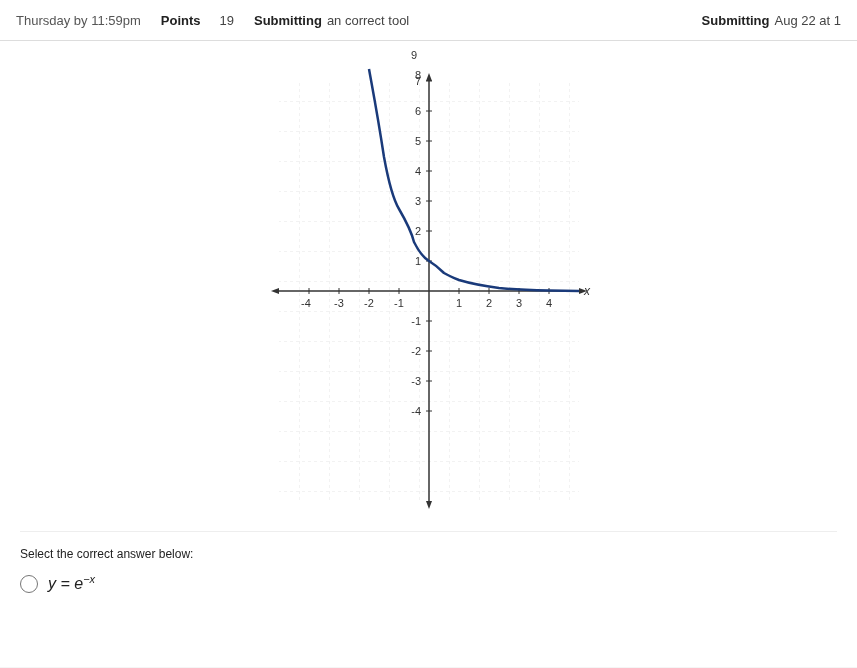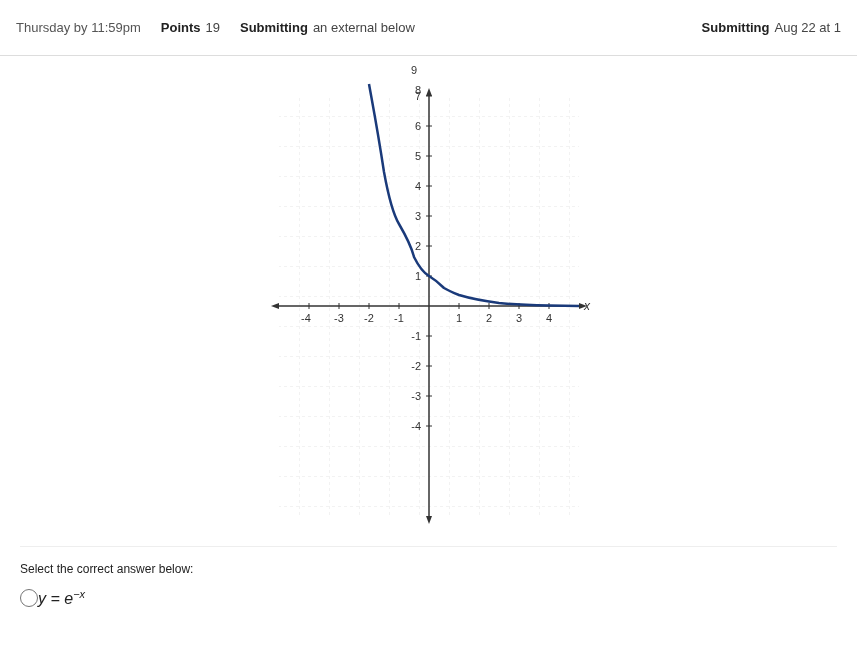--- a/index.html
+++ b/index.html
@@ -14,32 +14,32 @@
 
     .top-bar {
       background: #fff;
       border-bottom: 1px solid #ddd;
       padding: 8px 16px;
       display: flex;
       align-items: center;
       gap: 20px;
       font-size: 13px;
       color: #444;
-      height: 56px;
+      height: 41px;
     }
 
     .top-bar-left {
       color: #555;
       font-size: 13px;
     }
 
     .top-bar-points {
       display: flex;
       align-items: flex-end;
-      gap: 5px;
+      gap: 19px;
     }
 
     .top-bar-submitting {
       display: flex;
       align-items: center;
       gap: 5px;
     }
 
     .top-bar-available {
       display: flex;
@@ -86,21 +86,22 @@
     }
 
     .answer-label {
       font-size: 12px;
       color: #222;
       margin-bottom: 12px;
     }
 
     .answer-option {
       display: flex;
-      align-items: center;
+      align-items: flex-end;
+      gap: 10px;
       margin-bottom: 8px;
     }
 
     .answer-option input[type="radio"] {
       width: 18px;
       height: 18px;
       cursor: pointer;
     }
 
     .answer-option-text {
@@ -123,21 +124,21 @@
 <body>
 
 <div class="top-bar">
   <span class="top-bar-left">Thursday by 11:59pm</span>
   <span class="top-bar-points">
     <span class="label-bold">Points</span>
     <span>19</span>
   </span>
   <span class="top-bar-submitting">
     <span class="label-bold">Submitting</span>
-    <span>an external below</span>
+    <span>an correct tool</span>
   </span>
   <span class="top-bar-available">
     <span class="label-bold">Submitting</span>
     <span>Aug 22 at 1</span>
   </span>
 </div>
 
 <div class="main-content">
 
   <div class="graph-container">

